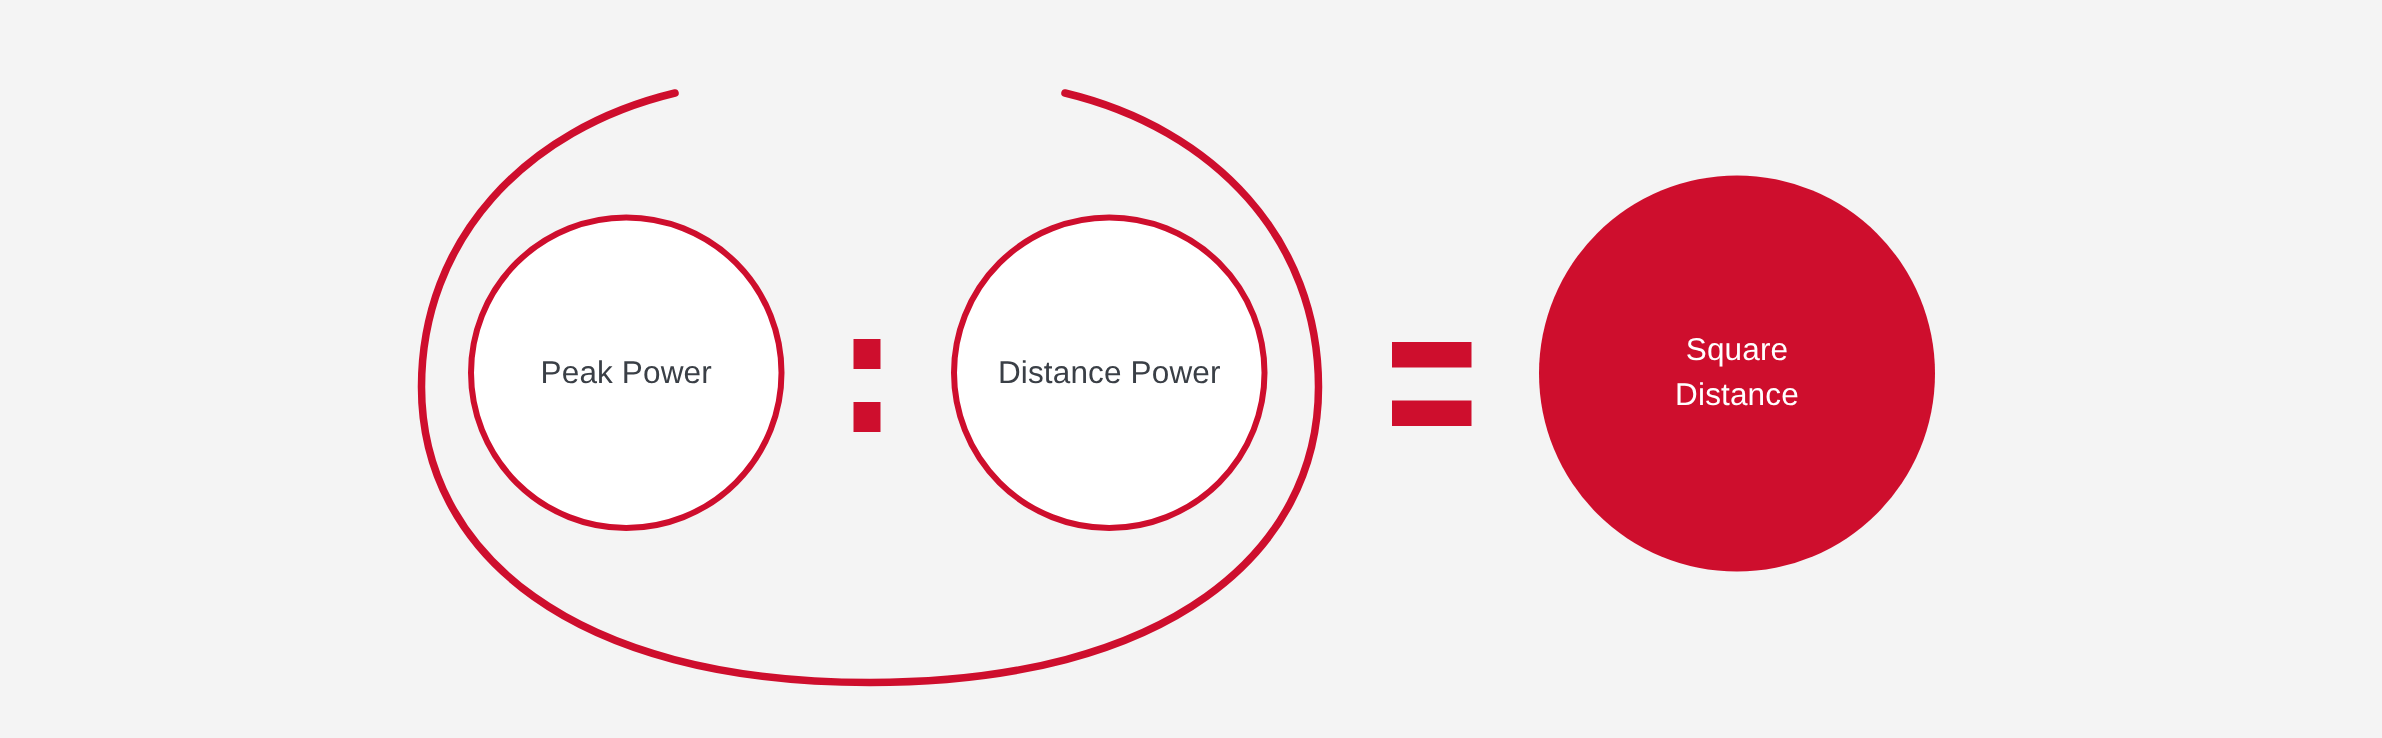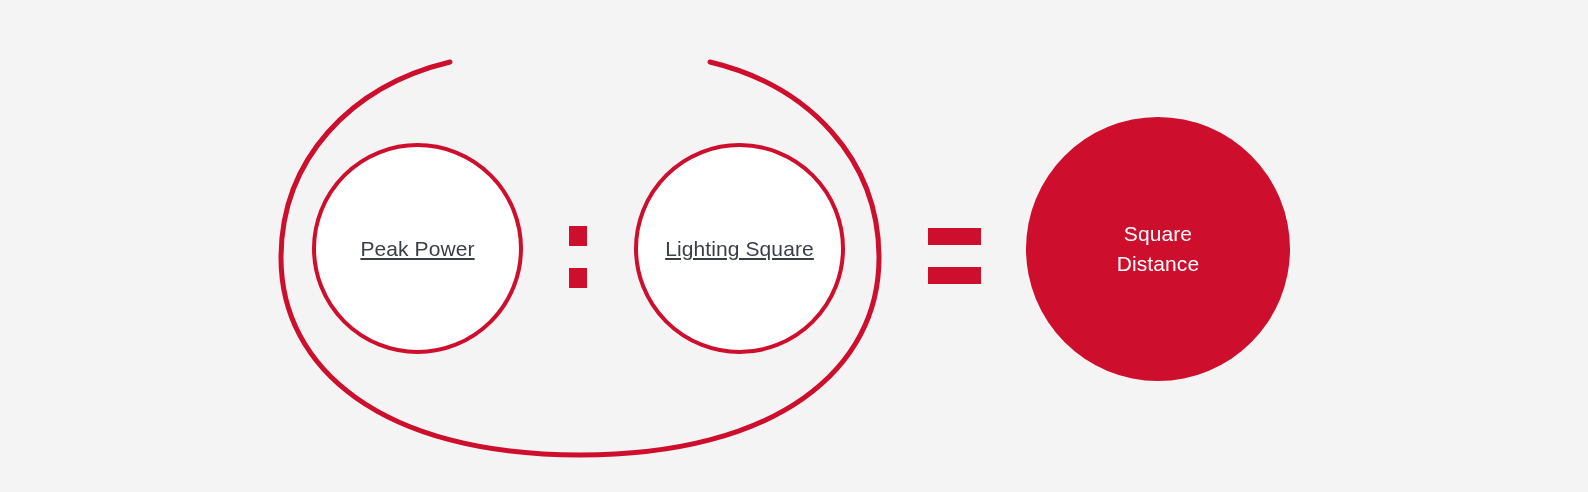--- a/index.html
+++ b/index.html
@@ -54,21 +54,20 @@
     align-items: center;
     justify-content: center;
   }
   .circle-outline .label {
     font-size: 21px;
     line-height: 27px;
     color: #3a3f46;
     text-align: center;
     letter-spacing: 0.1px;
     white-space: nowrap;
-    text-decoration: underline;
   }
   #circle-peak-power {
     left: 312px;
     top: 143px;
     width: 211px;
     height: 211px;
   }
   #circle-lighting-power {
     left: 634px;
     top: 143px;
@@ -150,21 +149,21 @@
   <div class="circle-outline" id="circle-peak-power">
     <span class="label">Peak Power</span>
   </div>
 
   <div class="ratio-op">
     <span class="dot"></span>
     <span class="dot"></span>
   </div>
 
   <div class="circle-outline" id="circle-lighting-power">
-    <span class="label">Lighting Square</span>
+    <span class="label">Distance Power</span>
   </div>
 
   <div class="equals-op">
     <span class="bar"></span>
     <span class="bar"></span>
   </div>
 
   <div id="circle-maximum-distance">
     <span class="label">Square
 Distance</span>

